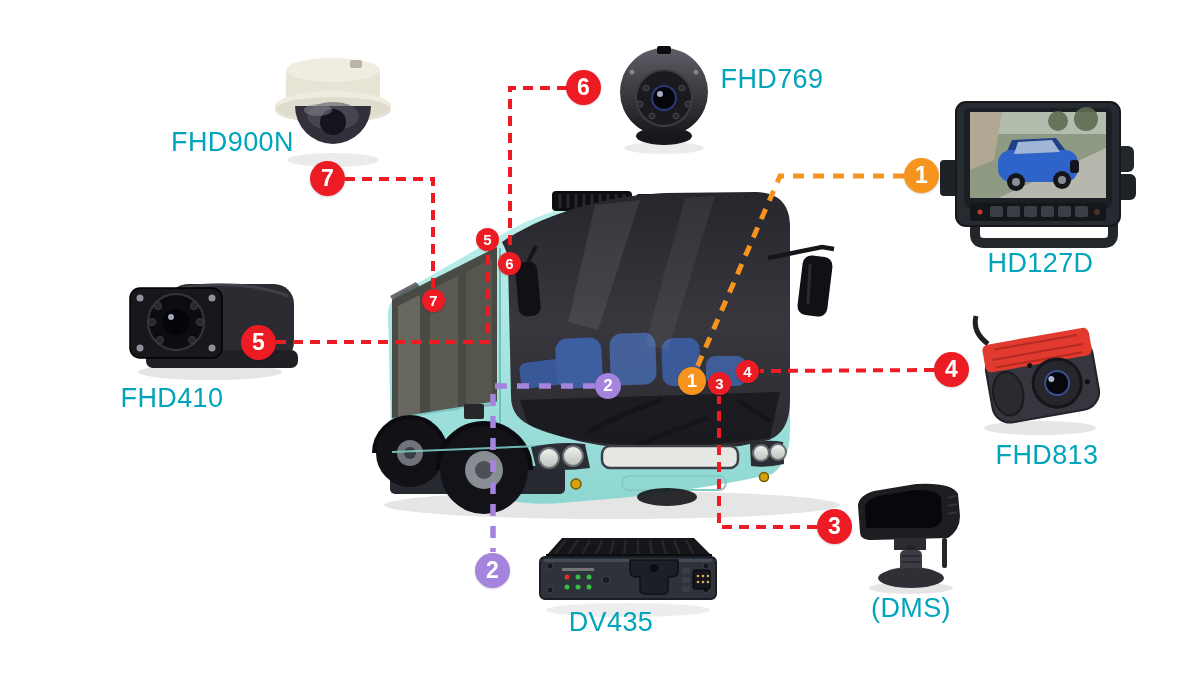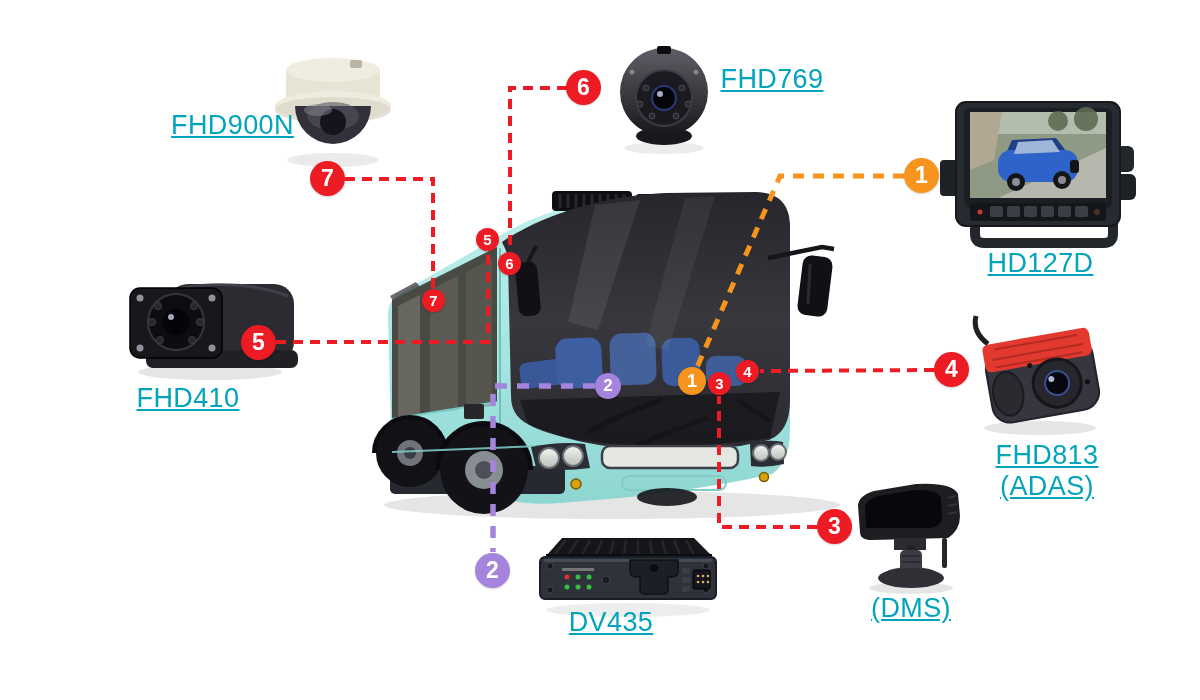--- a/index.html
+++ b/index.html
@@ -1,20 +1,20 @@
 <!DOCTYPE html>
 <html><head>
 <meta charset="utf-8">
 <style>
   html,body{margin:0;padding:0;background:#fff;}
   .canvas{position:relative;width:1200px;height:700px;background:#ffffff;overflow:hidden;
           font-family:"Liberation Sans",sans-serif;}
   .scene{position:absolute;left:0;top:0;width:1200px;height:700px;}
   .lbl{position:absolute;color:#00A4BC;font-size:27px;line-height:31px;text-align:center;
-       letter-spacing:0.4px;text-decoration:underline;}
+       letter-spacing:0.4px;}
   .mk{position:absolute;border-radius:50%;color:#fff;font-weight:bold;display:flex;
       align-items:center;justify-content:center;box-shadow:0 1px 2px rgba(0,0,0,0.18);}
   .mk.big{width:35px;height:35px;font-size:23px;}
   .mk.small{width:23px;height:23px;font-size:15px;}
   .mk.o.small{width:28px;height:28px;font-size:18px;}
   .mk.p.small{width:26px;height:26px;font-size:17px;}
   .mk.r{background:#ED1C24;}
   .mk.o{background:#F7941E;}
   .mk.p{background:#A584DE;}
 </style>
@@ -279,35 +279,34 @@
       <path d="M904 176 L780 176 L695 372" stroke="#F7941E" stroke-width="5" stroke-dasharray="11 9"></path>
       <path d="M595 386 L493 386 L493 552" stroke="#A584DE" stroke-width="5.5" stroke-dasharray="12 10"></path>
       <path d="M276 342 L488 342 L488 252" stroke="#ED1C24" stroke-width="4" stroke-dasharray="10 7"></path>
       <path d="M567 88 L510 88 L510 251" stroke="#ED1C24" stroke-width="4" stroke-dasharray="10 7"></path>
       <path d="M345 179 L433 179 L433 288" stroke="#ED1C24" stroke-width="4" stroke-dasharray="10 7"></path>
       <path d="M934 370 L760 371" stroke="#ED1C24" stroke-width="4" stroke-dasharray="10 7"></path>
       <path d="M817 527 L719 527 L719 396" stroke="#ED1C24" stroke-width="4" stroke-dasharray="10 7"></path>
     </g>
   </svg>
 
-  <div class="lbl" style="left:140px;top:110px;width:185px">
+  <div class="lbl" style="left:140px;top:127px;width:185px">
     <div>FHD900N</div>
   </div>
   <div class="lbl" style="left:697px;top:64px;width:150px">
     <div>FHD769</div>
   </div>
   <div class="lbl" style="left:958px;top:248px;width:165px">
     <div>HD127D</div>
   </div>
-  <div class="lbl" style="left:108px;top:383px;width:160px">
+  <div class="lbl" style="left:92px;top:383px;width:160px">
     <div>FHD410</div>
   </div>
   <div class="lbl" style="left:966px;top:440px;width:162px">
     <div>FHD813</div>
-    <div>(ADAS)</div>
   </div>
   <div class="lbl" style="left:830px;top:593px;width:162px">
     <div>(DMS)</div>
   </div>
   <div class="lbl" style="left:531px;top:607px;width:160px">
     <div>DV435</div>
   </div>
 
   <div class="mk big o" style="left:904px;top:158px">1</div>
   <div class="mk big p" style="left:475px;top:553px">2</div>

